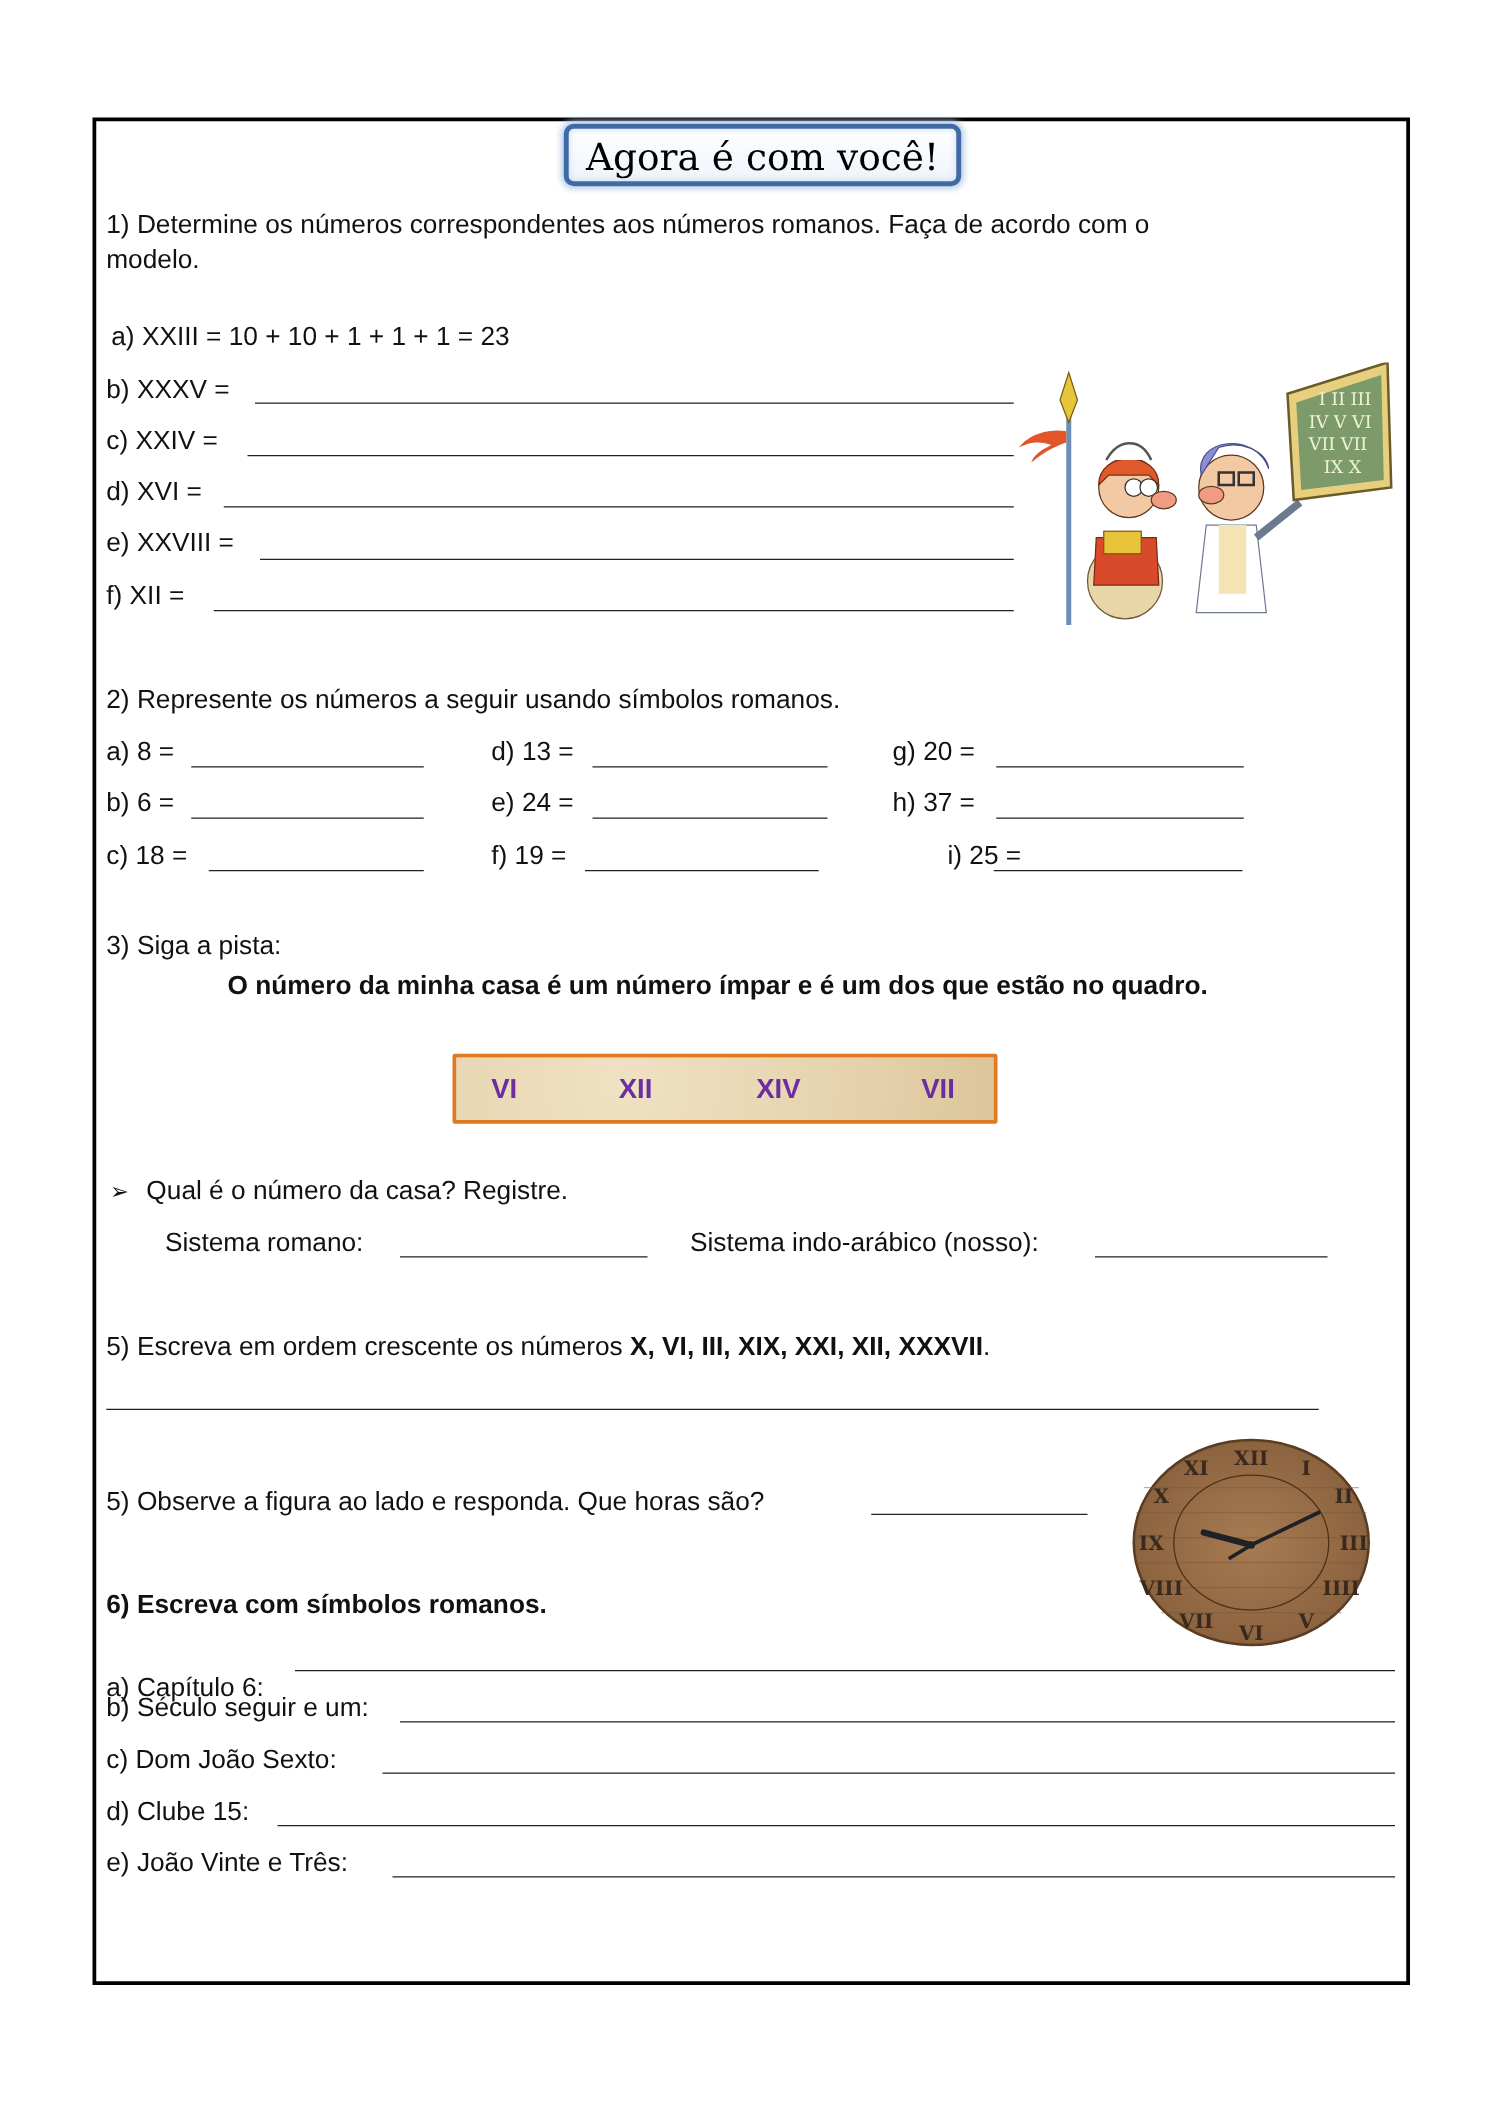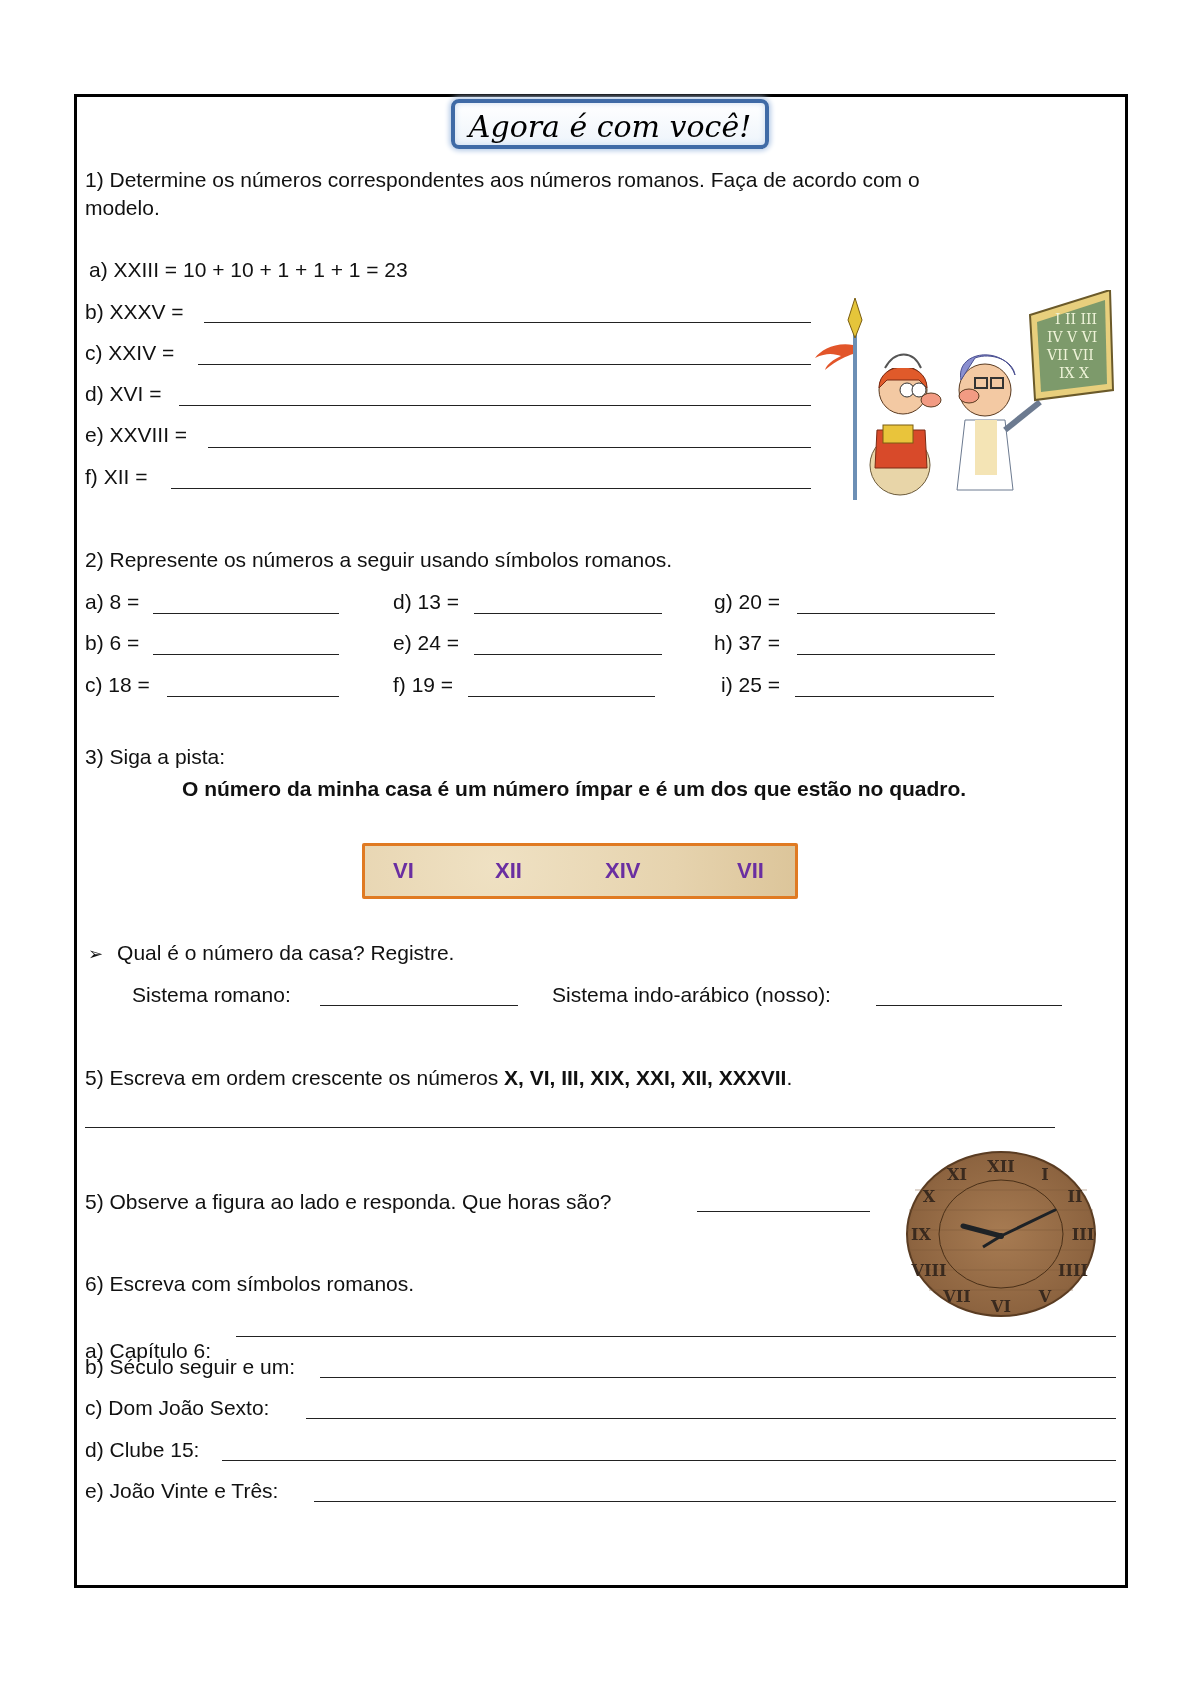--- a/index.html
+++ b/index.html
@@ -7,21 +7,21 @@
          font-family: "Liberation Sans", sans-serif; color: #111; }
   .frame { position: absolute; left: 74px; top: 94px; width: 1048px; height: 1488px;
            border: 3px solid #000; box-sizing: content-box; }
   .abs { position: absolute; white-space: nowrap; }
   .t20 { font-size: 21px; line-height: 24px; }
   .title-box { position: absolute; left: 451px; top: 99px; width: 318px; height: 50px;
                border: 4px solid #3f6aa6; border-radius: 8px; box-sizing: border-box;
                background: linear-gradient(#ffffff, #eef4fb);
                box-shadow: 0 0 5px 2px #b9cde8, inset 0 0 6px #c8d9ef; }
   .title-text { position: absolute; left: 0; right: 0; top: 6px; text-align: center;
-                font-family: "DejaVu Serif", serif; font-style: italic; font-size: 30px; color: #000; }
+                font-family: "DejaVu Serif", serif; font-size: 30px; color: #000; }
   .bold { font-weight: bold; }
   .clue-box { position: absolute; left: 362px; top: 843px; width: 436px; height: 56px;
               border: 3px solid #e07a22; box-sizing: border-box; border-radius: 2px;
               background: radial-gradient(circle at 30% 40%, #efe1c3, #e6d3ae 60%, #dcc59a); }
   .clue-item { position: absolute; top: 12px; font-weight: bold; font-size: 22px; color: #6a2ea1; }
   .cartoon { position: absolute; left: 815px; top: 290px; width: 300px; height: 215px; }
   .clock { position: absolute; left: 905px; top: 1150px; width: 192px; height: 168px; }
 </style>
 </head>
 <body>
@@ -108,21 +108,21 @@
 <div class="abs" style="left:474px; top:613px; width:188px; border-bottom:1.5px solid #222;"></div>
 <div class="abs t20" style="left:393px; top:631px;"><span>e) 24 =</span></div>
 <div class="abs" style="left:474px; top:654px; width:188px; border-bottom:1.5px solid #222;"></div>
 <div class="abs t20" style="left:393px; top:673px;"><span>f) 19 =</span></div>
 <div class="abs" style="left:468px; top:696px; width:187px; border-bottom:1.5px solid #222;"></div>
 
 <div class="abs t20" style="left:714px; top:590px;"><span>g) 20 =</span></div>
 <div class="abs" style="left:797px; top:613px; width:198px; border-bottom:1.5px solid #222;"></div>
 <div class="abs t20" style="left:714px; top:631px;"><span>h) 37 =</span></div>
 <div class="abs" style="left:797px; top:654px; width:198px; border-bottom:1.5px solid #222;"></div>
-<div class="abs t20" style="left:721px; top:673px;"><span>i) 25 =</span></div>
+<div class="abs t20" style="left:758px; top:673px;"><span>i) 25 =</span></div>
 <div class="abs" style="left:795px; top:696px; width:199px; border-bottom:1.5px solid #222;"></div>
 
 <div class="abs t20" style="left:85px; top:745px; font-stretch:condensed;">3) Siga a pista:</div>
 <div class="abs t20 bold" style="left:182px; top:777px;">O número da minha casa é um número ímpar e é um dos que estão no quadro.</div>
 
 <div class="clue-box">
   <span class="clue-item" style="left:28px;">VI</span>
   <span class="clue-item" style="left:130px;">XII</span>
   <span class="clue-item" style="left:240px;">XIV</span>
   <span class="clue-item" style="left:372px;">VII</span>
@@ -175,21 +175,21 @@
     <text x="16" y="90">IX</text>
       <text x="24" y="52">X</text>
       <text x="52" y="30">XI</text>
   </g>
   <line x1="96" y1="86" x2="58" y2="76" stroke="#1e2226" stroke-width="5" stroke-linecap="round"></line>
   <line x1="96" y1="86" x2="150" y2="60" stroke="#1e2226" stroke-width="3" stroke-linecap="round"></line>
   <line x1="96" y1="86" x2="78" y2="97" stroke="#1e2226" stroke-width="3"></line>
   <circle cx="96" cy="86" r="3" fill="#1e2226"></circle>
 </svg>
 
-<div class="abs t20" style="left:85px; top:1272px;">6) Escreva com símbolos romanos.</div>
+<div class="abs t20" style="left:85px; top:1272px;font-weight:bold;">6) Escreva com símbolos romanos.</div>
 
 <div class="abs t20" style="left:85px; top:1314px;margin-top:25px;"><span>a) Capítulo 6:</span></div>
 <div class="abs" style="left:236px; top:1336px; width:880px; border-bottom:1.5px solid #222;"></div>
 <div class="abs t20" style="left:85px; top:1355px;"><span>b) Século seguir e um:</span></div>
 <div class="abs" style="left:320px; top:1377px; width:796px; border-bottom:1.5px solid #222;"></div>
 <div class="abs t20" style="left:85px; top:1396px;"><span>c) Dom João Sexto:</span></div>
 <div class="abs" style="left:306px; top:1418px; width:810px; border-bottom:1.5px solid #222;"></div>
 <div class="abs t20" style="left:85px; top:1438px;"><span>d) Clube 15:</span></div>
 <div class="abs" style="left:222px; top:1460px; width:894px; border-bottom:1.5px solid #222;"></div>
 <div class="abs t20" style="left:85px; top:1479px;"><span>e) João Vinte e Três:</span></div>

